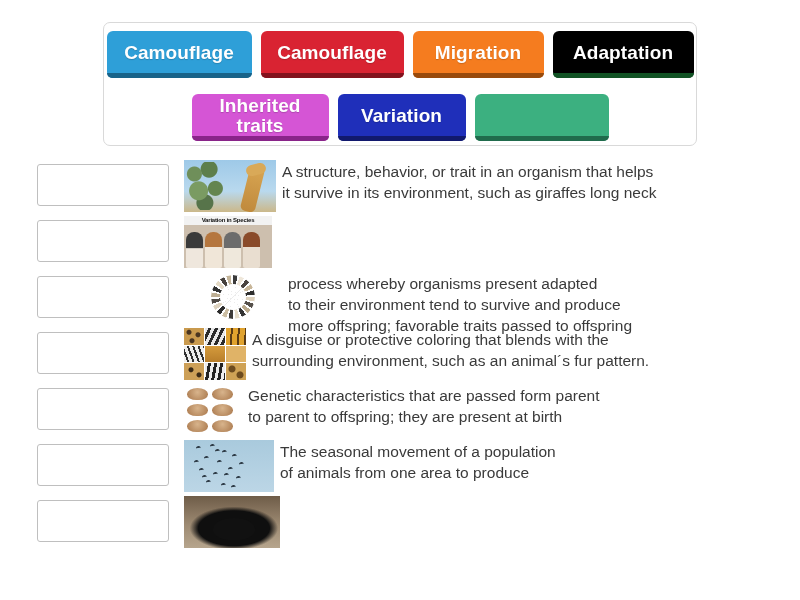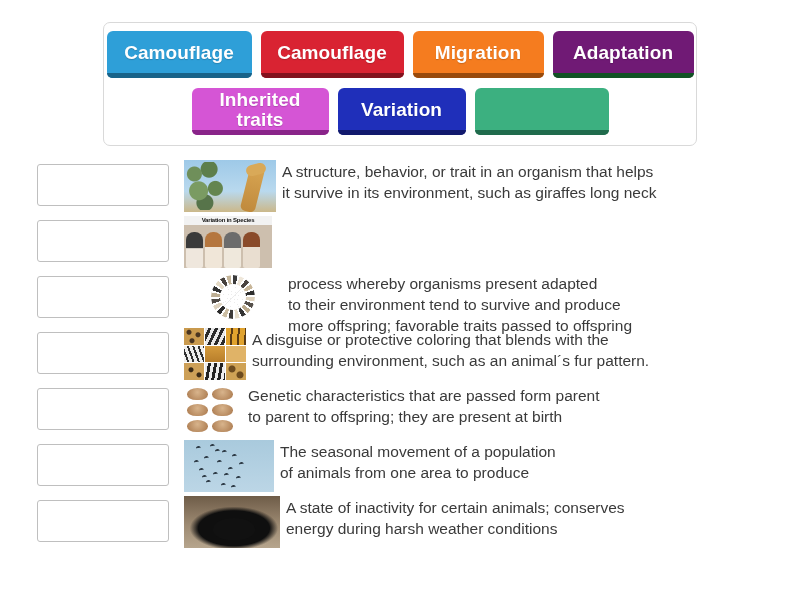--- a/index.html
+++ b/index.html
@@ -22,21 +22,21 @@
     border:1px solid #d9d9d9;
     border-radius:7px;
   }
   .tile-row{
     display:flex;
     justify-content:center;
     align-items:flex-start;
     gap:9px;
   }
   #tile-row-1{ margin-top:8px; }
-  #tile-row-2{ margin-top:10px; }
+  #tile-row-2{ margin-top:16px; }
 
   .tile{
     position:relative;
     display:flex;
     align-items:center;
     justify-content:center;
     text-align:center;
     color:#ffffff;
     font-weight:bold;
     font-size:19px;
@@ -274,21 +274,21 @@
         <span style="position: absolute; left: 0px; right: 0px; bottom: 0px; height: 5px; border-radius: 0px 0px 6px 6px; background: rgb(31, 127, 176);"></span>
       </div>
       <div class="tile one-line" style="background: rgb(217, 35, 50); width: 143px;">
         <span style="white-space: pre-line;">Camouflage</span>
         <span style="position: absolute; left: 0px; right: 0px; bottom: 0px; height: 5px; border-radius: 0px 0px 6px 6px; background: rgb(168, 24, 38);"></span>
       </div>
       <div class="tile one-line" style="background: rgb(245, 124, 31); width: 131px;">
         <span style="white-space: pre-line;">Migration</span>
         <span style="position: absolute; left: 0px; right: 0px; bottom: 0px; height: 5px; border-radius: 0px 0px 6px 6px; background: rgb(196, 95, 16);"></span>
       </div>
-      <div class="tile one-line" style="background: #701a75; width: 141px;">
+      <div class="tile one-line" style="background: #000000; width: 141px;">
         <span style="white-space: pre-line;">Adaptation</span>
         <span style="position: absolute; left: 0px; right: 0px; bottom: 0px; height: 5px; border-radius: 0px 0px 6px 6px; background: rgb(22, 106, 47);"></span>
       </div>
     </div>
   <div class="tile-row" id="tile-row-2">
       <div class="tile two-line" style="background: rgb(213, 85, 213); width: 137px;">
         <span style="white-space: pre-line;">Inherited
 traits</span>
         <span style="position: absolute; left: 0px; right: 0px; bottom: 0px; height: 5px; border-radius: 0px 0px 6px 6px; background: rgb(176, 47, 176);"></span>
       </div>
@@ -404,16 +404,14 @@
 of animals from one area to produce</div>
     </div>
     <div class="row">
       <div class="dropzone"></div>
       <div class="thumb" style="width: 96px;">
         <div class="art art-bear">
           <span class="cave"></span>
           <span class="bear"></span>
         </div>
       </div>
-      <div class="def">A state of inactivity for certain animals; conserves
-energy during harsh weather conditions</div>
     </div>
   </div>
 
 </body></html>

